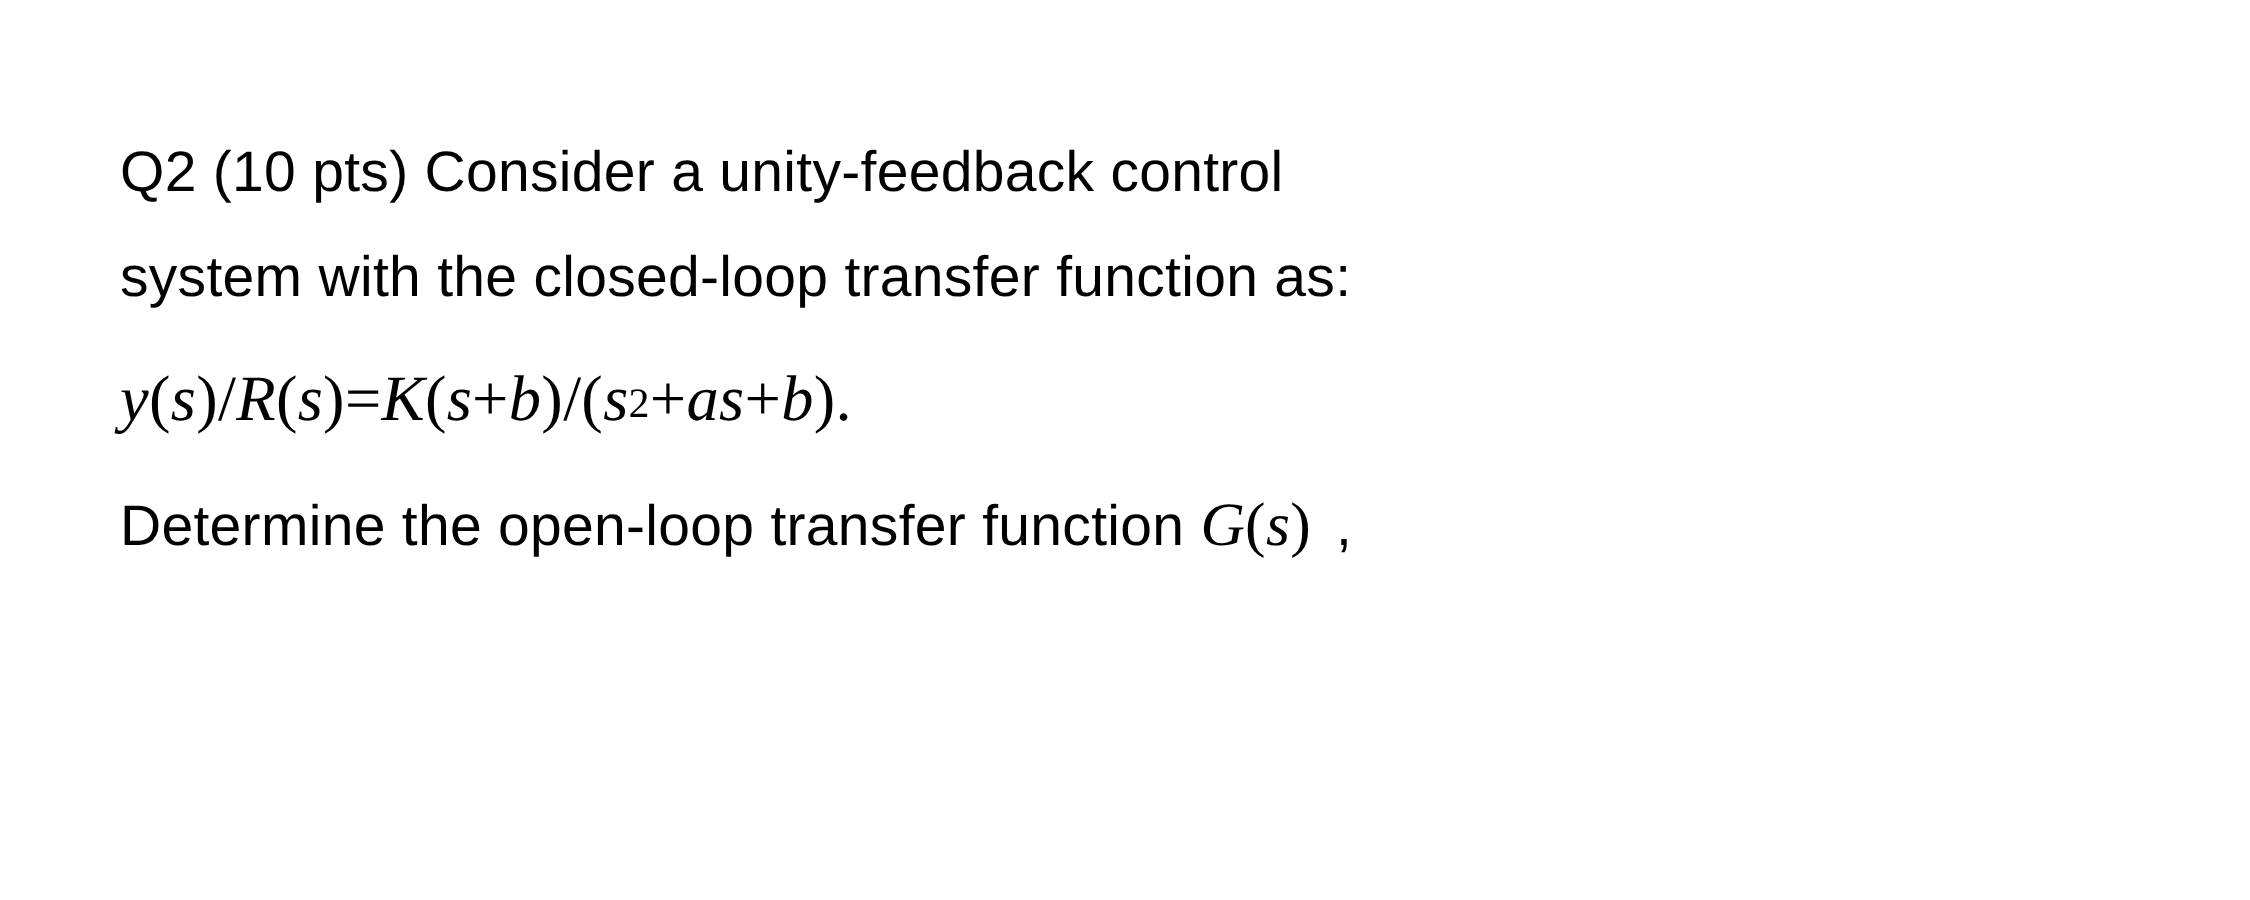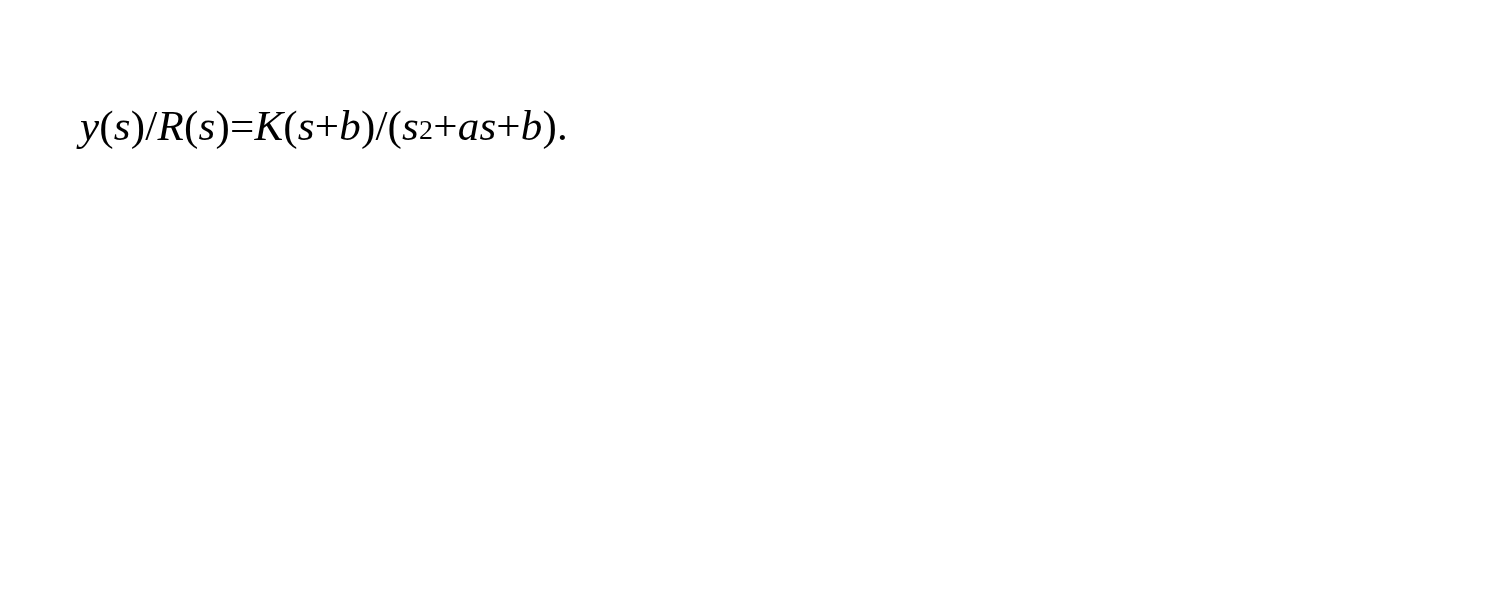--- a/index.html
+++ b/index.html
@@ -50,20 +50,22 @@
       font-family: Arial, Helvetica, sans-serif;
       font-style: normal;
       font-size: 38px;
       margin-left: 6px;
     }
   </style>
 </head>
 <body>
 
 <div class="problem-container">
+  <span class="text-line">Q2 (10 pts) Consider a unity-feedback control</span>
+  <span class="text-line">system with the closed-loop transfer function as:</span>
 
   <div class="math-line">
     <span class="italic">y</span>
       <span>(</span>
       <span class="italic">s</span>
       <span>)</span>
       <span>/</span>
       <span class="italic">R</span>
       <span>(</span>
       <span class="italic">s</span>
@@ -81,14 +83,17 @@
       <span class="sup">2</span>
       <span> + </span>
       <span class="italic">a</span>
       <span class="italic">s</span>
       <span> + </span>
       <span class="italic">b</span>
       <span>)</span>
       <span> .</span>
   </div>
 
+  <span class="text-line">
+    <span>Determine the open-loop transfer function  </span><span class="math-inline">G</span><span class="math-inline" style="font-style:normal">(</span><span class="math-inline">s</span><span class="math-inline" style="font-style:normal">)</span><span class="after-math"> ,</span>
+  </span>
 
 </div>
 
 </body></html>

